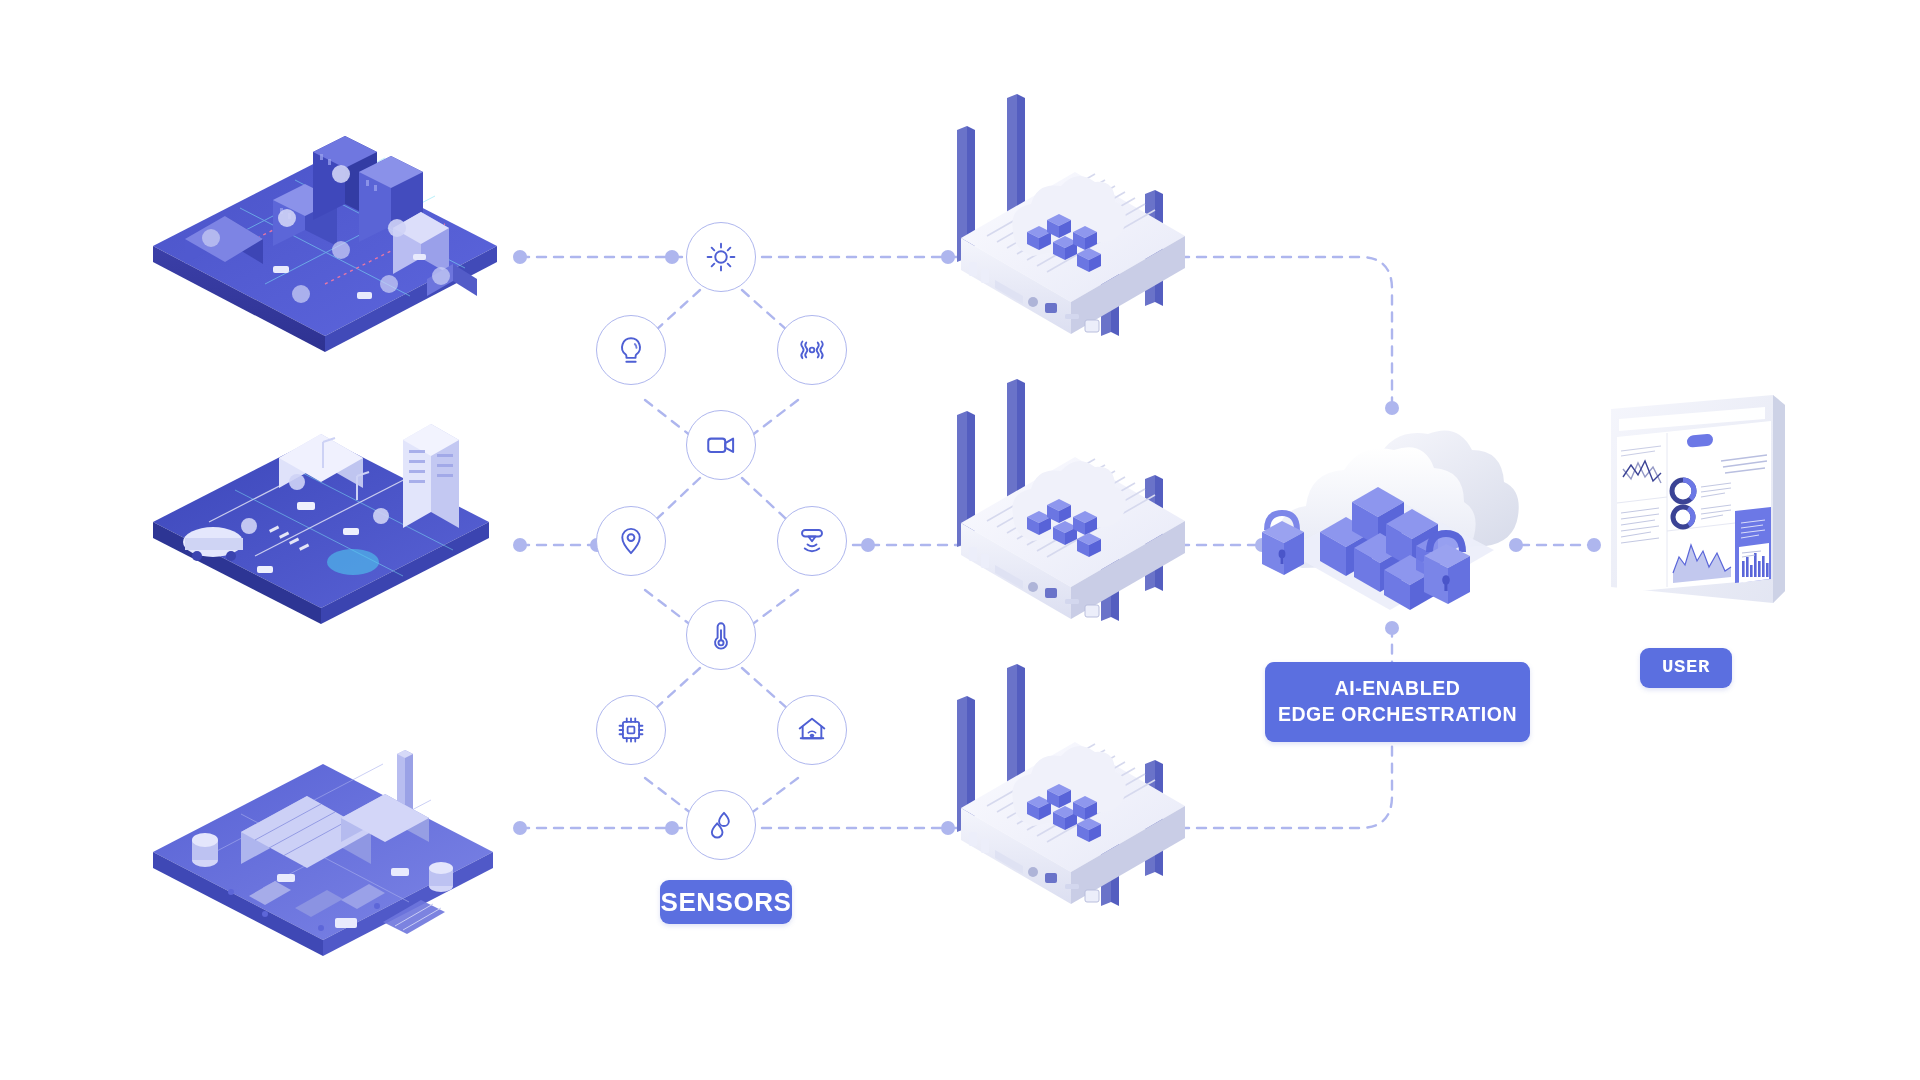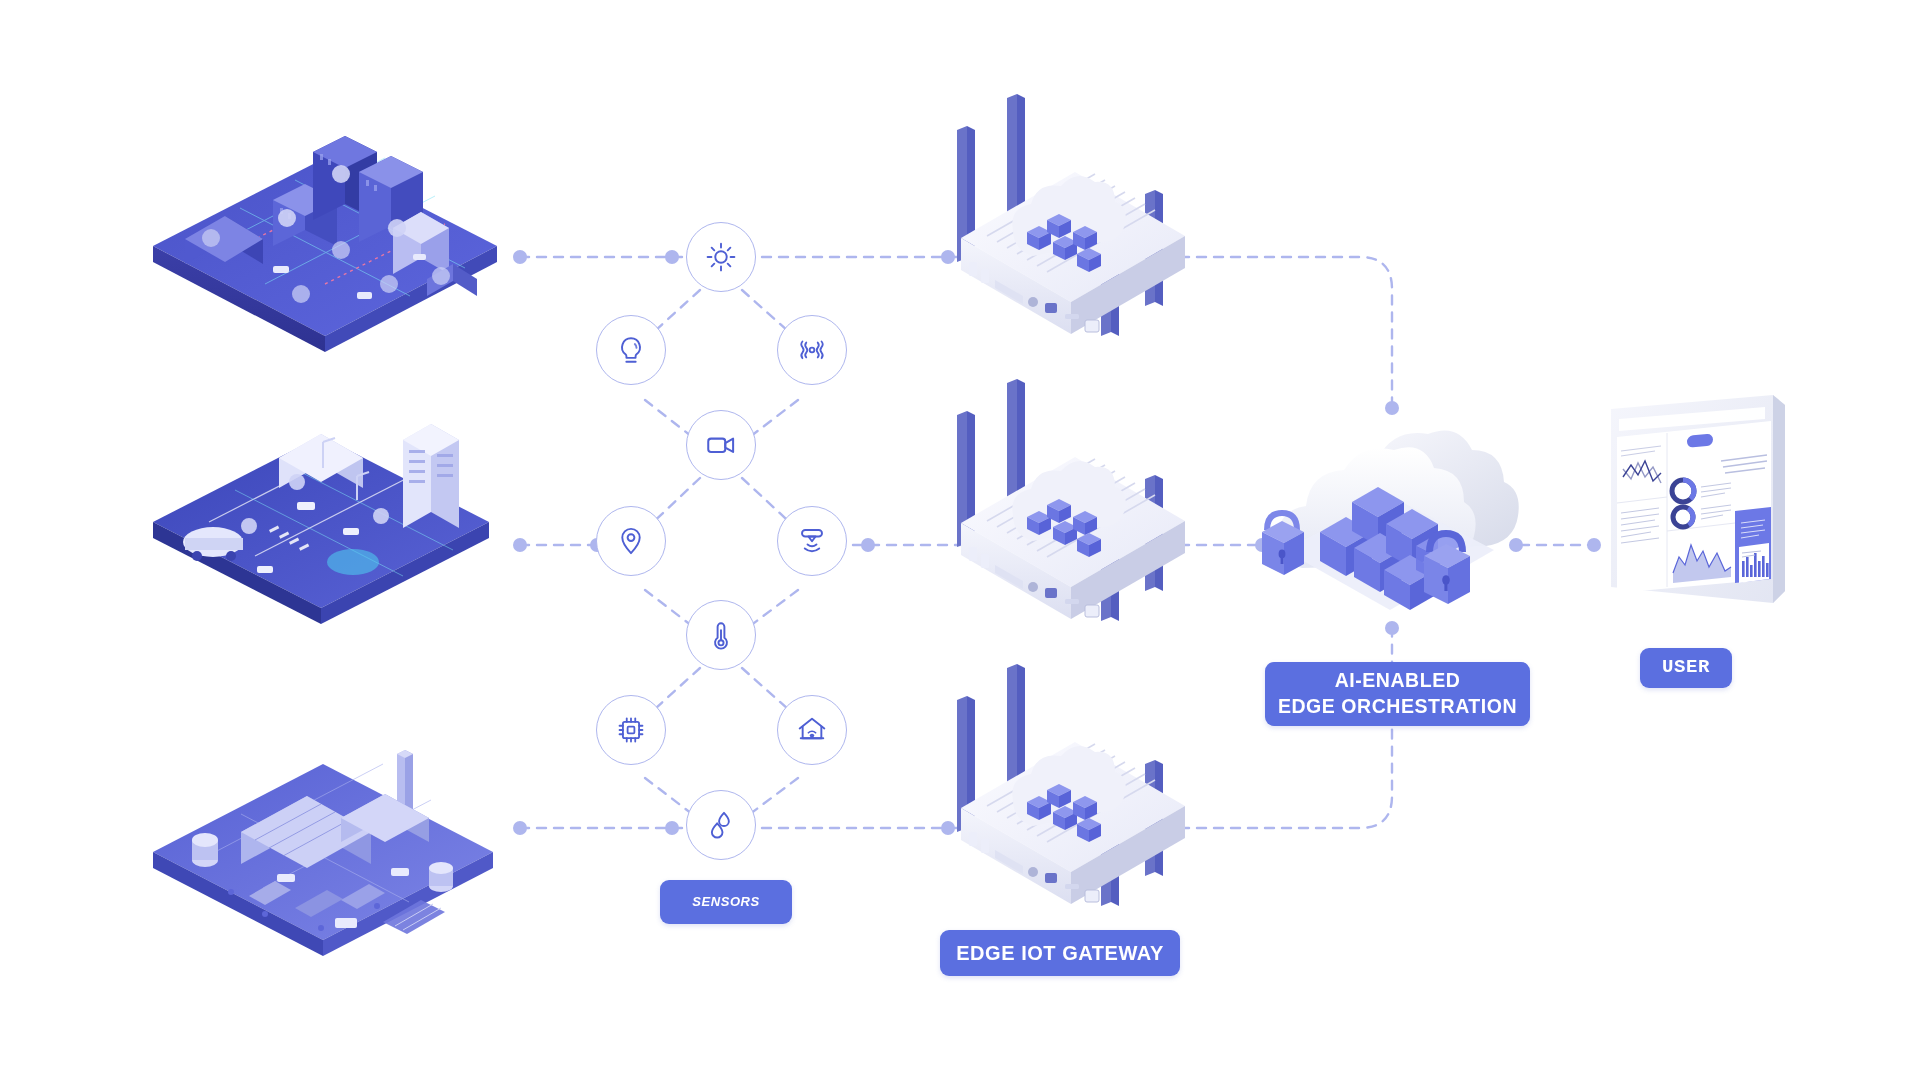--- a/index.html
+++ b/index.html
@@ -19,23 +19,23 @@
     color:#ffffff;
     border-radius:9px;
     font-weight:700;
     letter-spacing:.55px;
     text-align:center;
     line-height:1.32;
     display:flex; align-items:center; justify-content:center;
     box-shadow:0 2px 5px rgba(70,90,200,.18);
     white-space:pre-line;
   }
-  #badge-sensors  { left:660px;  top:880px;  width:132px; height:44px; font-size:13px;font-style:italic; }
+  #badge-sensors  { left:660px;  top:880px;  width:132px; height:44px; font-size:26px; }
   #badge-gateway  { left:940px;  top:930px;  width:240px; height:46px; font-size:20px; }
-  #badge-cloud    { left:1265px; top:662px;  width:265px; height:64px; font-size:19.5px; }
+  #badge-cloud    { left:1265px; top:662px;  width:265px; height:80px; font-size:19.5px; }
   #badge-user     { left:1640px; top:648px;  width:92px;  height:40px; font-size:19px;font-family:Liberation Mono, monospace; }
 
   
   .sensor {
     position:absolute; width:70px; height:70px;
     border-radius:50%;
     border:1.6px solid #aeb6ee;
     background:#ffffff;
     display:flex; align-items:center; justify-content:center;
   }
@@ -895,18 +895,17 @@
   <div class="sensor" id="sensor-humidity">
     <span>
       <svg viewBox="0 0 32 32" fill="none" stroke-width="1.8" stroke-linecap="round" stroke-linejoin="round">
         <path d="M18.8 4.6 c0 0 -4.6 5 -4.6 7.8 a4.6 4.6 0 0 0 9.2 0 c0 -2.8 -4.6 -7.8 -4.6 -7.8 Z"></path>
         <path d="M12.4 14.4 c0 0 -5 5.4 -5 8.4 a5 5 0 0 0 10 0 c0 -3 -5 -8.4 -5 -8.4 Z"></path>
       </svg>
     </span>
   </div>
 
   <div class="badge" id="badge-sensors">SENSORS</div>
-  <div class="badge" id="badge-gateway">EDGE IOT GATEWAY</div>
   <div class="badge" id="badge-cloud">AI-ENABLED
 EDGE ORCHESTRATION</div>
   <div class="badge" id="badge-user">USER</div>
 
 </div>
 
 </body></html>

